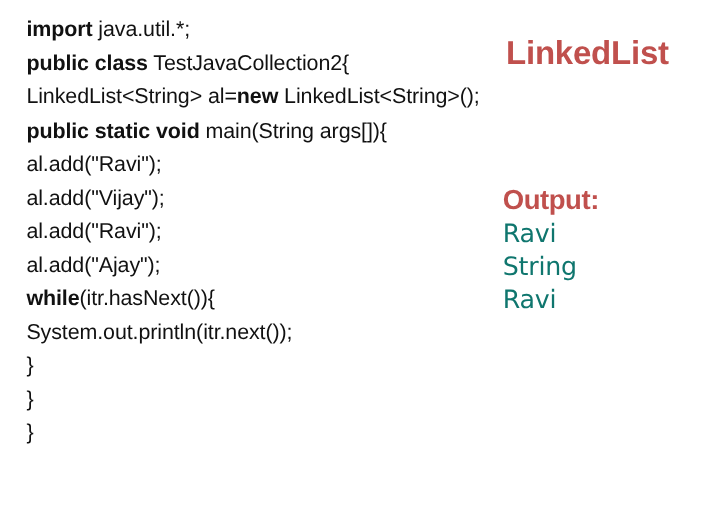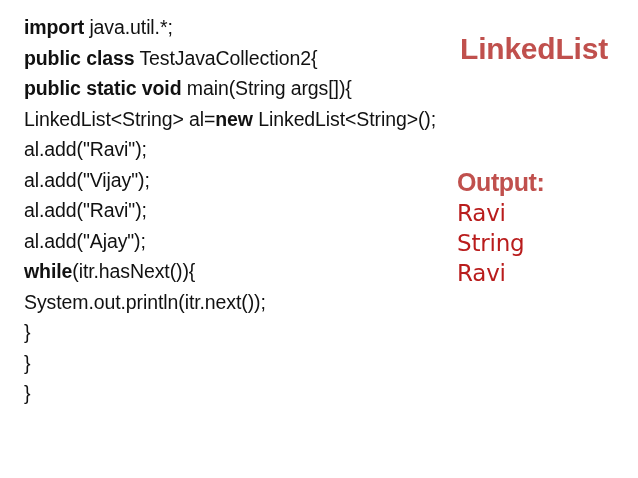--- a/index.html
+++ b/index.html
@@ -65,36 +65,36 @@
     font-weight: 700;
     color: #C0504D;
     line-height: 32px;
     letter-spacing: -0.4px;
     white-space: nowrap;
   }
   .output-item {
     font-family: "DejaVu Sans", sans-serif;
     font-size: 23px;
     font-weight: 400;
-    color: #b91c1c;
+    color: #0f766e;
     line-height: 30px;
     letter-spacing: -0.2px;
     white-space: nowrap;
   }
 </style>
 </head>
 <body>
 
 <div id="slide">
 
   <div id="code-block">
       <div class="code-line"><b>import</b> java.util.*;</div>
       <div class="code-line"><b>public class</b> TestJavaCollection2{</div>
+      <div class="code-line">LinkedList&lt;String&gt; al=<b>new</b> LinkedList&lt;String&gt;();</div>
       <div class="code-line"><b>public static void</b> main(String args[]){</div>
-      <div class="code-line">LinkedList&lt;String&gt; al=<b>new</b> LinkedList&lt;String&gt;();</div>
       <div class="code-line">al.add("Ravi");</div>
       <div class="code-line">al.add("Vijay");</div>
       <div class="code-line">al.add("Ravi");</div>
       <div class="code-line">al.add("Ajay");</div>
       <div class="code-line"><b>while</b>(itr.hasNext()){</div>
       <div class="code-line">System.out.println(itr.next());</div>
       <div class="code-line">}</div>
       <div class="code-line">}</div>
       <div class="code-line">}</div>
     </div>

